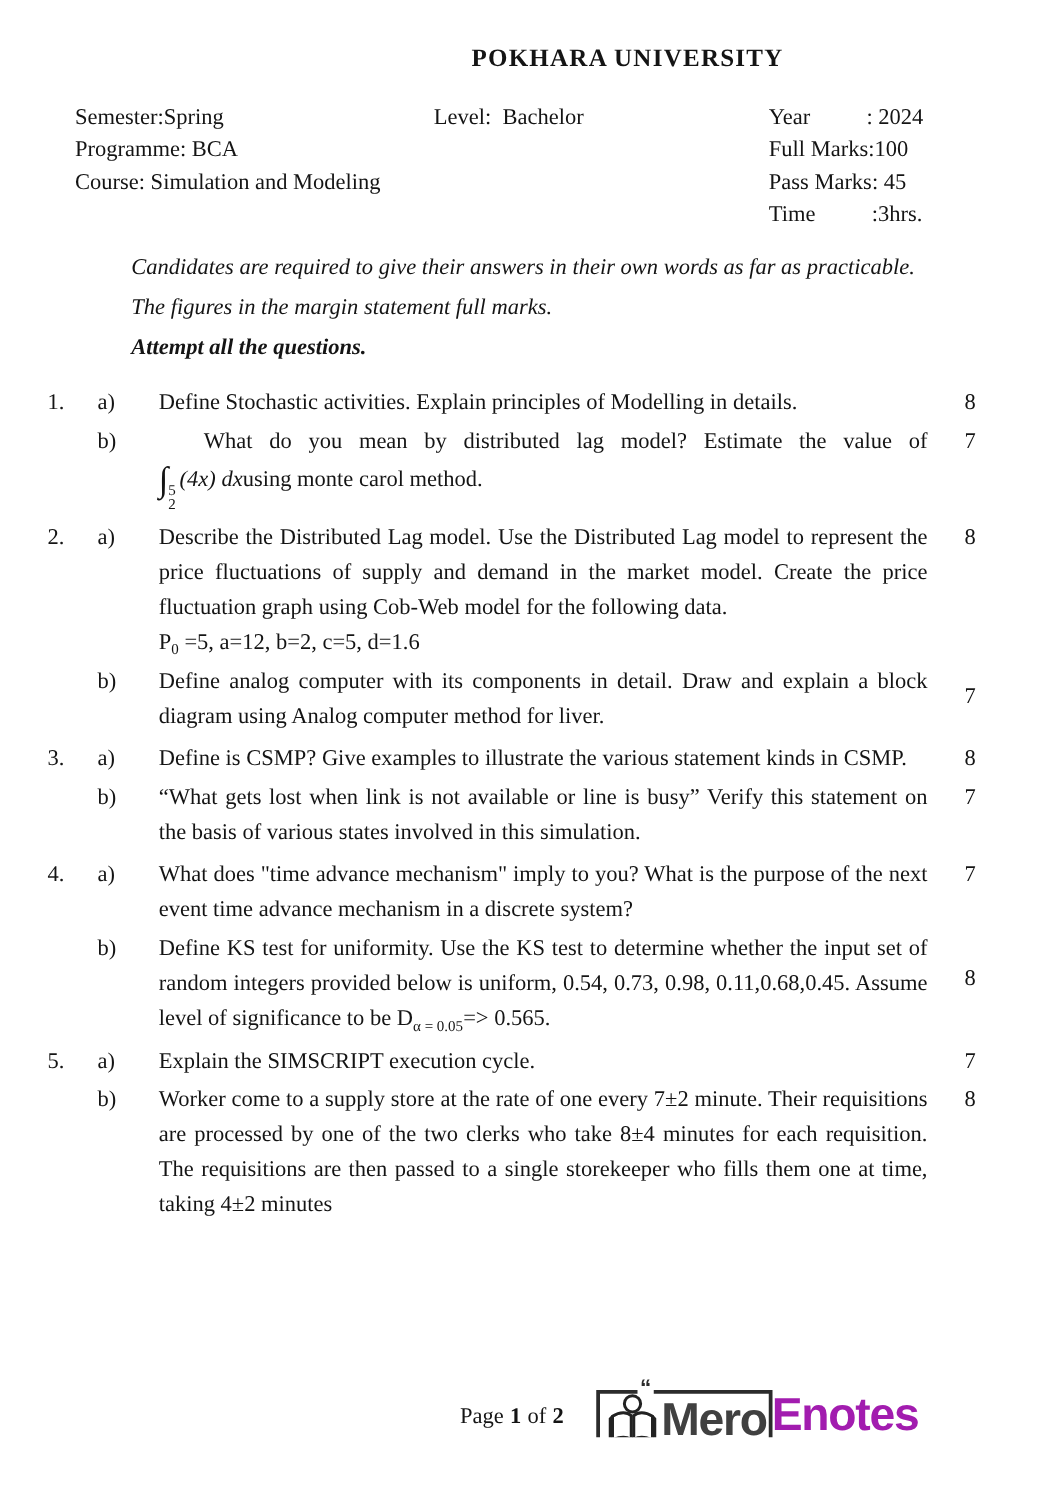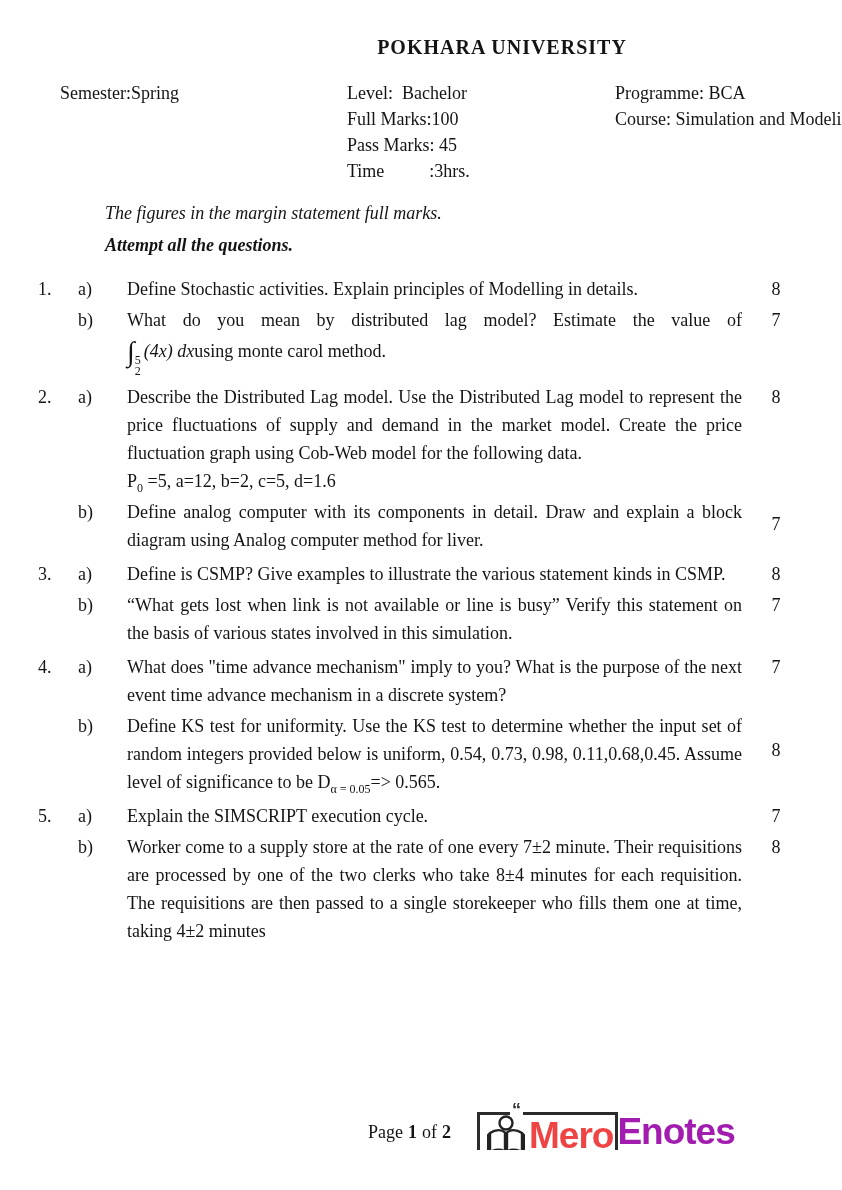--- a/index.html
+++ b/index.html
@@ -50,21 +50,21 @@
 
   
   .question { margin-bottom: 6px; }
   .qpart {
     display: grid;
     grid-template-columns: 40px 49px 1fr 68px;
     align-items: start;
     margin-bottom: 3px;
   }
   .qtext { text-align: justify; }
-  .qline-full { text-align: justify; text-align-last: justify; }
+  .qline-full { text-align: justify; text-align-last: justify; margin-left: 36px; }
   .qmarks { text-align: center; }
   .qmarks.down12 { margin-top: 12px; }
   .qmarks.down24 { margin-top: 24px; }
 
   .formula-row { line-height: 34px; }
   .int { font-size: 28px; line-height: 30px; vertical-align: -4px; }
   .intlim {
     display: inline-flex;
     flex-direction: column;
     font-size: 12px;
@@ -137,35 +137,37 @@
 </head>
 <body>
 
 <div class="page">
 
   <h1 class="title">POKHARA UNIVERSITY</h1>
 
   <div class="header">
     <span>Semester:Spring</span>
     <span>Level:  Bachelor</span>
+    <span>Year          : 2024</span>
 
     <span>Programme: BCA</span>
     <span></span>
     <span>Full Marks:100</span>
 
     <span>Course: Simulation and Modeling</span>
     <span></span>
     <span>Pass Marks: 45</span>
 
     <span></span>
     <span></span>
     <span>Time          :3hrs.</span>
   </div>
 
   <div class="instructions">
+    <p>Candidates are required to give their answers in their own words as far as practicable.</p>
     <p>The figures in the margin statement full marks.</p>
     <p class="bold">Attempt all the questions.</p>
   </div>
 
   <div class="questions">
 
     <div class="question">
       <div class="qpart">
         <span class="qnum">1.</span>
         <span class="qletter">a)</span>
@@ -267,21 +269,21 @@
 
     <div class="logo">
       <div class="logo-box">
         <span class="logo-quote-open">“</span>
         <svg width="46" height="46" viewBox="0 0 46 46">
           <circle cx="23" cy="10" r="6.5" fill="none" stroke="#222" stroke-width="2.4"></circle>
           <path d="M7 20 C13 16 19 16.5 22 19.5 L22 39 C19 36 13 36 7 39 Z" fill="#fff" stroke="#222" stroke-width="2.4" stroke-linejoin="round"></path>
           <path d="M39 20 C33 16 27 16.5 24 19.5 L24 39 C27 36 33 36 39 39 Z" fill="#fff" stroke="#222" stroke-width="2.4" stroke-linejoin="round"></path>
           <path d="M7 20 L5 22 L5 41 M39 20 L41 22 L41 41" fill="none" stroke="#222" stroke-width="2"></path>
         </svg>
-        <span class="logo-mero" style="color: #ef4444;">Mero</span>
+        <span class="logo-mero" style="color: #404040;">Mero</span>
         <span class="logo-quote-close">”</span>
       </div>
       <div class="logo-right">
         <span class="logo-enotes">Enotes</span>
         <svg class="pencil" width="132" height="20" viewBox="0 0 132 20">
           <polygon points="2,10 24,2.5 24,17.5" fill="#fff" stroke="#222" stroke-width="1.6" stroke-linejoin="round"></polygon>
           <polygon points="9,10 24,5 24,15" fill="#fff" stroke="#222" stroke-width="1.2"></polygon>
           <rect x="24" y="2.5" width="88" height="15" fill="#fff" stroke="#222" stroke-width="1.6"></rect>
           <text x="68" y="13.2" text-anchor="middle" font-family="Liberation Sans, sans-serif" font-size="7.2" font-weight="bold" letter-spacing="1.6" fill="#222">THE LEARNING HUB</text>
           <rect x="112" y="2.5" width="7" height="15" fill="#fff" stroke="#222" stroke-width="1.6"></rect>

